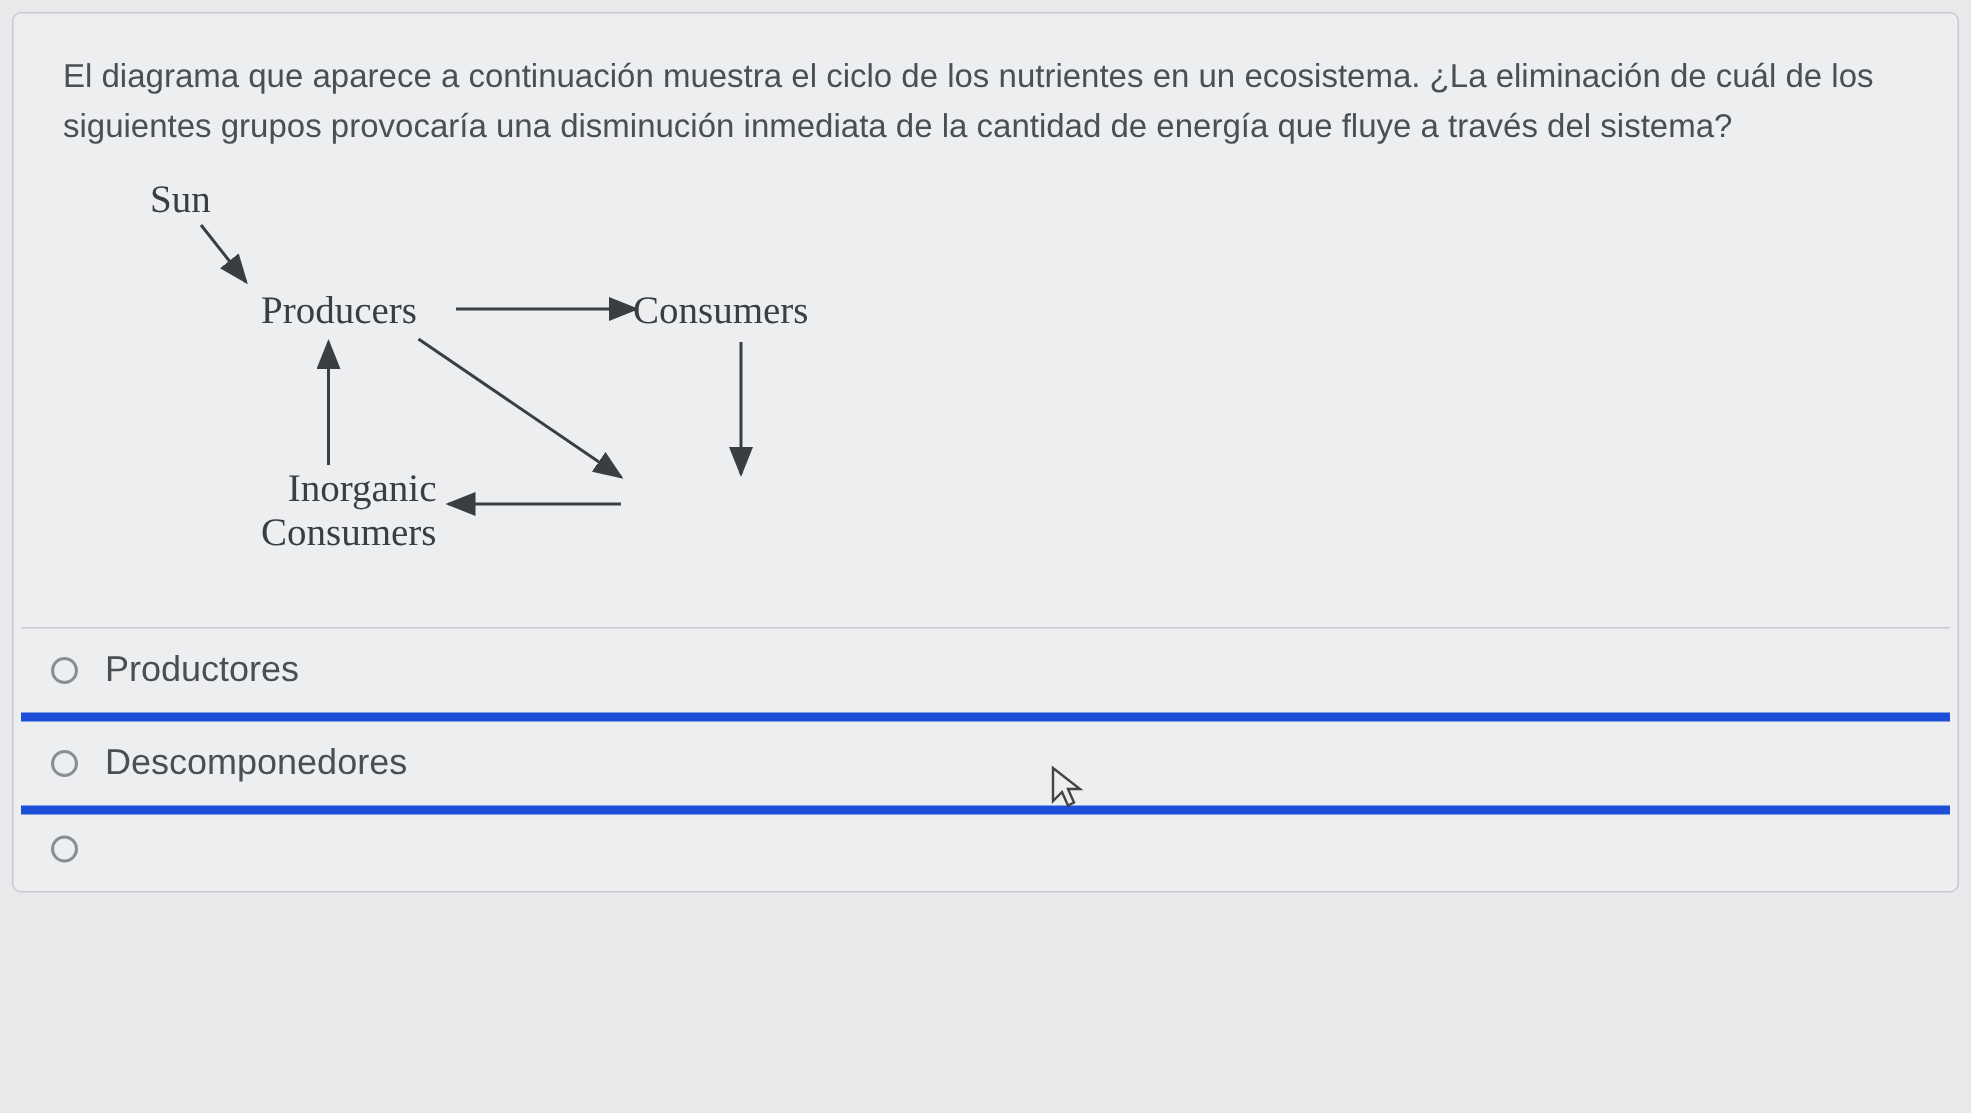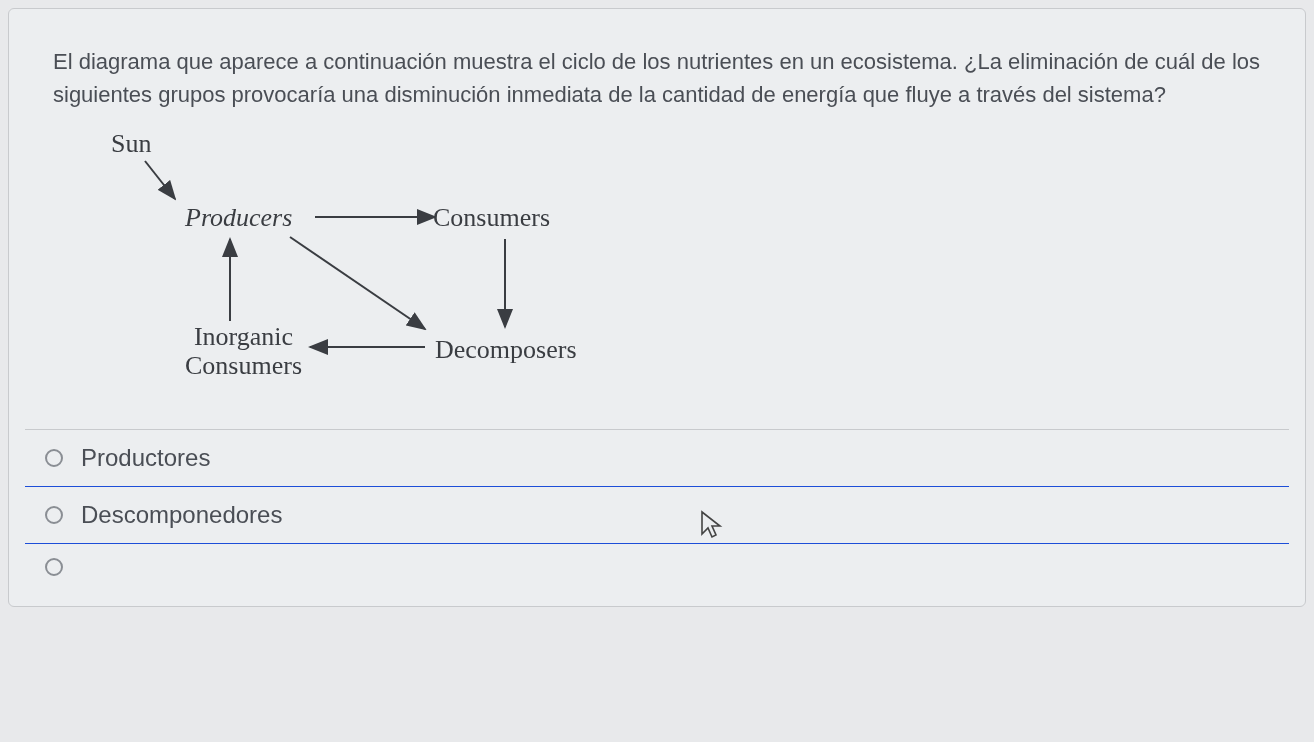--- a/index.html
+++ b/index.html
@@ -9,21 +9,21 @@
       width: 1314px;
       height: 742px;
       overflow: hidden;
       position: relative;
     }
     .question-card {
       background: #eceef0;
       border: 1px solid #c8cacd;
       border-radius: 6px;
       margin: 8px;
-      padding: 16px;
+      padding: 5px;
     }
     .question-text {
       padding: 20px 28px 18px 28px;
       font-size: 22px;
       line-height: 1.5;
       color: #4a4e55;
       font-weight: 400;
     }
     .diagram-area {
       position: relative;
@@ -31,39 +31,39 @@
       margin-left: 40px;
       margin-bottom: 10px;
     }
     .diagram-label {
       position: absolute;
       font-family: "Times New Roman", Times, serif;
       font-size: 26px;
       color: #3a3d42;
     }
     .sun { left: 46px; top: 0; font-weight: 500; text-align: right; }
-    .producers { left: 120px; top: 74px; font-style: italic; }
+    .producers { left: 120px; top: 74px; }
     .consumers { left: 368px; top: 74px; }
-    .inorganic { left: 120px; top: 194px; text-align: center; line-height: 1.1; }
+    .inorganic { left: 120px; top: 194px; text-align: right; line-height: 1.1; }
     .decomposers { left: 370px; top: 206px; }
     svg.diagram-svg {
       position: absolute;
       left: 0;
       top: 0;
       width: 640px;
       height: 280px;
     }
     .options {
       border-top: 1px solid #c8cacd;
     }
     .option-row {
       display: flex;
       align-items: center;
       padding: 14px 20px;
-      border-bottom: 1px solid #1d4ed8;
+      border-bottom: 6px solid #1d4ed8;
       font-size: 24px;
       color: #4a4e55;
       cursor: pointer;
     }
     .option-row:last-child { border-bottom: none; }
     .radio {
       width: 18px;
       height: 18px;
       border: 2px solid #8a8e94;
       border-radius: 50%;
@@ -104,21 +104,20 @@
       <line x1="225" y1="108" x2="360" y2="200" stroke="#3a3d42" stroke-width="2" marker-end="url(#arrowhead)"></line>
     </svg>
 
     <div class="diagram-label sun">Sun</div>
     <div class="diagram-label producers">Producers</div>
     <div class="diagram-label consumers">Consumers</div>
     <div class="diagram-label inorganic">
       <span>Inorganic</span><br>
       <span>Consumers</span>
     </div>
-    <div class="diagram-label decomposers">Decomposers</div>
   </div>
 
   <div class="options">
     <div class="option-row">
       <span class="radio"></span>
       <span>Productores</span>
     </div>
     <div class="option-row">
       <span class="radio"></span>
       <span>Descomponedores</span>

